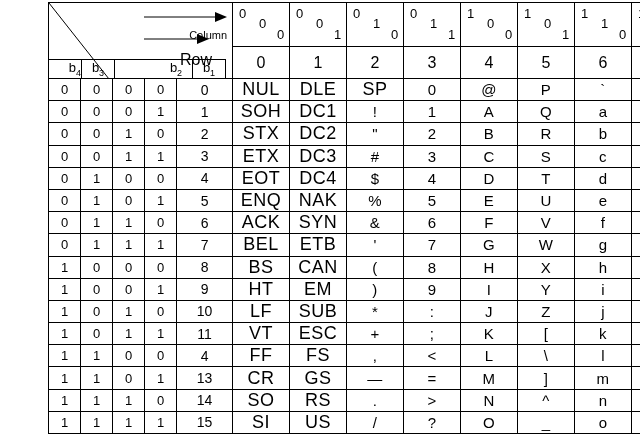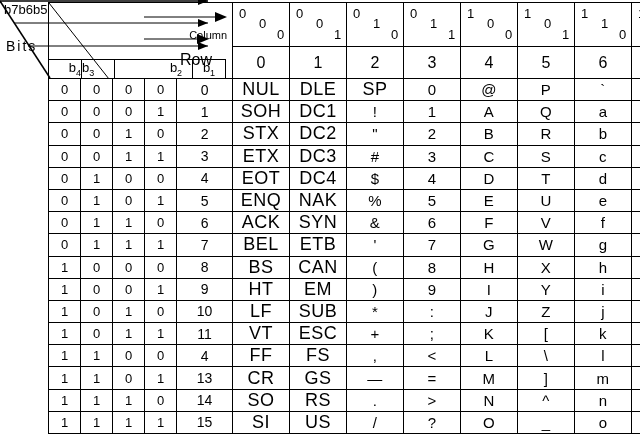--- a/index.html
+++ b/index.html
@@ -129,36 +129,20 @@
     font-size: 13px;
   }
   .tri-b7 { left: 4px; top: 2px; }
   .tri-bits { left: 6px; top: 38px; letter-spacing: 2px; font-size: 14px; }
 </style>
 </head>
 <body>
 
 <div id="sheet">
 
-  <div class="triangle">
-    <svg width="220" height="80">
-      <line x1="0" y1="1" x2="208" y2="1" stroke="#000" stroke-width="1.5"></line>
-      <line x1="0" y1="1" x2="50" y2="78" stroke="#000" stroke-width="1.5"></line>
-      <line x1="14" y1="23" x2="208" y2="23" stroke="#000" stroke-width="1"></line>
-      <line x1="28" y1="46" x2="208" y2="46" stroke="#000" stroke-width="1"></line>
-
-      <polygon points="208,1 198,-3 198,5" fill="#000"></polygon>
-      <polygon points="208,23 198,19 198,27" fill="#000"></polygon>
-      <polygon points="208,46 198,42 198,50" fill="#000"></polygon>
-    </svg>
-    <span class="tri-lbl tri-b7">
-      <span>b7</span><span>b6</span><span>b5</span>
-    </span>
-    <span class="tri-lbl tri-bits">Bits</span>
-  </div>
 
   <div class="table-wrap">
     <table class="ascii">
       <colgroup>
         <col class="bitcol">
           <col class="bitcol">
           <col class="bitcol">
           <col class="bitcol">
         <col class="rowcol">
         <col class="datacol">
@@ -177,21 +161,21 @@
                 <line x1="0" y1="0" x2="60" y2="76" stroke="#000" stroke-width="1"></line>
                 <line x1="95" y1="14" x2="170" y2="14" stroke="#000" stroke-width="1"></line>
                 <polygon points="178,14 166,9 166,19" fill="#000"></polygon>
                 <line x1="95" y1="36" x2="150" y2="36" stroke="#000" stroke-width="1"></line>
                 <polygon points="160,36 148,31 148,41" fill="#000"></polygon>
               </svg>
               <span class="lbl col-label">Column</span>
               <span class="lbl row-label">Row</span>
               <div style="position: absolute; left: 0px; bottom: 0px; width: 100%; display: flex;">
                 <span class="bitheadcell" style="width: 32px; text-align: right; border-left: none; border-top: 1px solid rgb(0, 0, 0);">b<sub>4</sub></span>
-                <span class="bitheadcell" style="width: 32px; text-align: left; border-left: 1px solid rgb(0, 0, 0); border-top: 1px solid rgb(0, 0, 0);">b<sub>3</sub></span>
+                <span class="bitheadcell" style="width: 32px; text-align: center; border-left: 1px solid rgb(0, 0, 0); border-top: 1px solid rgb(0, 0, 0);">b<sub>3</sub></span>
                 <span class="bitheadcell" style="width: 32px; text-align: center; border-left: 1px solid rgb(0, 0, 0); border-top: 1px solid rgb(0, 0, 0); padding-left: 45px;">b<sub>2</sub></span>
                 <span class="bitheadcell" style="width: 32px; text-align: center; border-left: 1px solid rgb(0, 0, 0); border-top: 1px solid rgb(0, 0, 0);">b<sub>1</sub></span>
                 <span style="flex: 1 1 0%; border-left: 1px solid rgb(0, 0, 0);"></span>
               </div>
             </td>
             <td>
               <div class="bitgroup">
                 <span class="b7">0</span>
                 <span class="b6">0</span>
                 <span class="b5">0</span>

